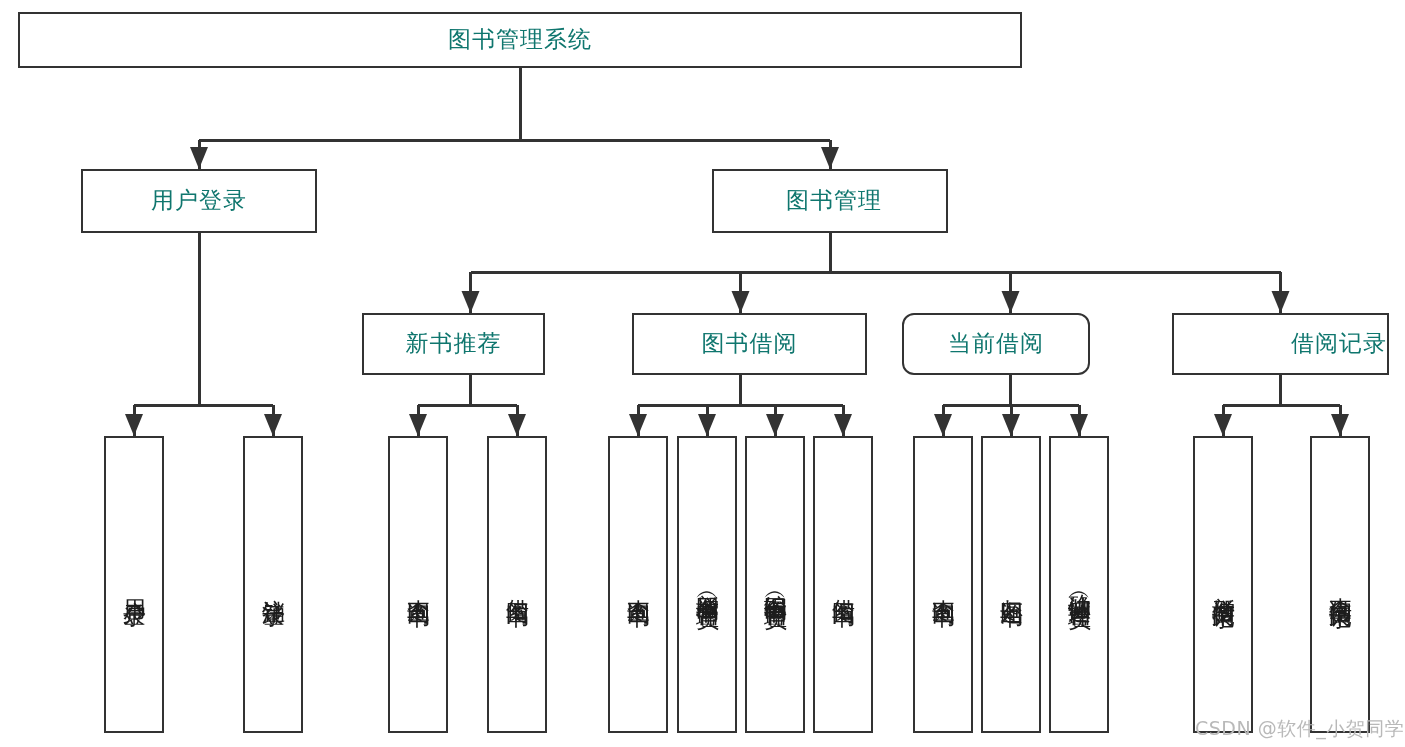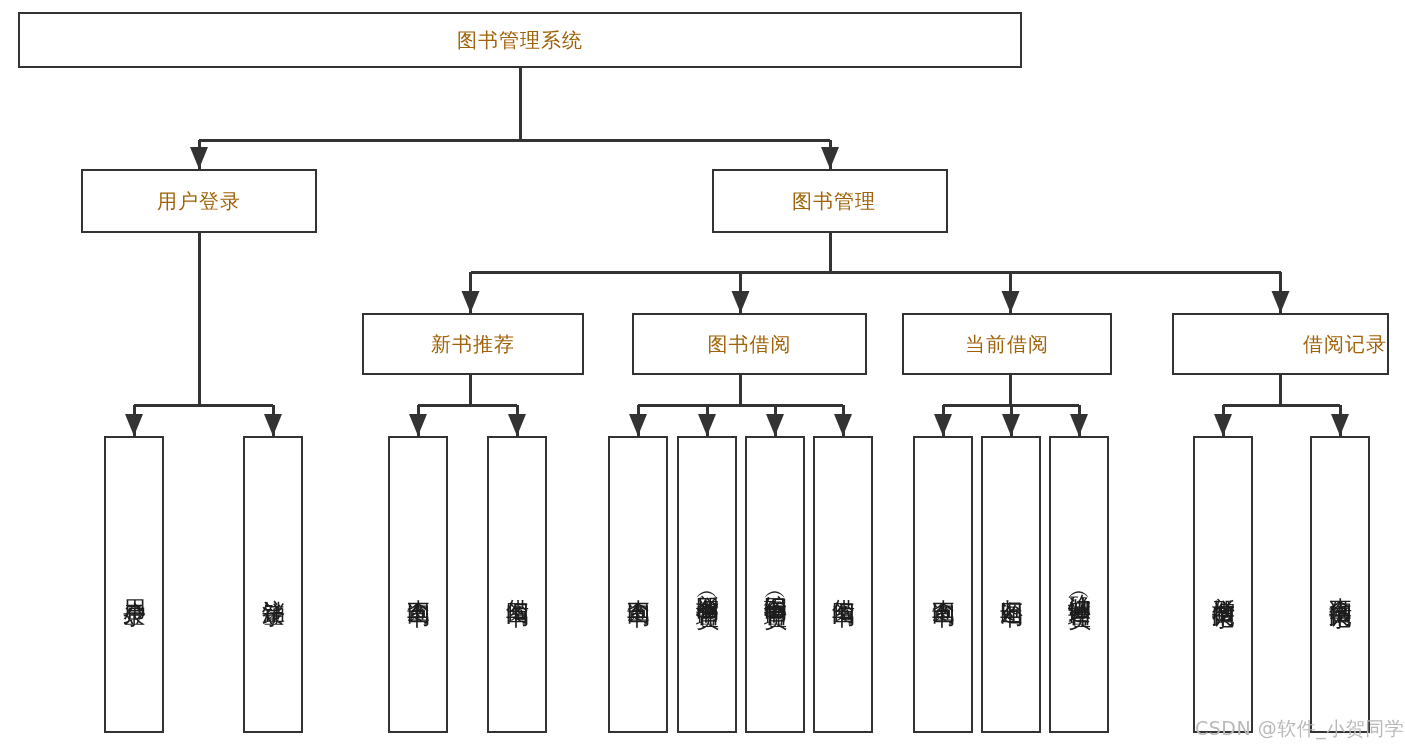--- a/index.html
+++ b/index.html
@@ -24,22 +24,22 @@
   .node-box {
     position: absolute;
     box-sizing: border-box;
     background: #ffffff;
     border: 2px solid #333333;
     display: flex;
     align-items: center;
     justify-content: center;
   }
   .node-label-h {
-    font-size: 20px;
-    color: #a16207;
+    font-size: 23px;
+    color: #0f766e;
     letter-spacing: 1px;
     line-height: 1.1;
     white-space: nowrap;
     text-align: center;
   }
   .node-label-v {
     font-size: 23px;
     color: #1d1d1d;
     line-height: 1.12;
     writing-mode: vertical-rl;
@@ -125,27 +125,27 @@
   <div id="node-layer">
       <div class="node-box" style="left: 18px; top: 12px; width: 1004px; height: 56px;">
         <div class="node-label-h">图书管理系统</div>
       </div>
       <div class="node-box" style="left: 81px; top: 169px; width: 236px; height: 64px;">
         <div class="node-label-h">用户登录</div>
       </div>
       <div class="node-box" style="left: 712px; top: 169px; width: 236px; height: 64px; padding-left: 8px;">
         <div class="node-label-h">图书管理</div>
       </div>
-      <div class="node-box" style="left: 362px; top: 313px; width: 222px; height: 62px;">
+      <div class="node-box" style="left: 362px; top: 313px; width: 183px; height: 62px;">
         <div class="node-label-h">新书推荐</div>
       </div>
       <div class="node-box" style="left: 632px; top: 313px; width: 235px; height: 62px;">
         <div class="node-label-h">图书借阅</div>
       </div>
-      <div class="node-box" style="left: 902px; top: 313px; width: 210px; height: 62px;">
+      <div class="node-box" style="left: 902px; top: 313px; width: 188px; height: 62px; border-radius: 12px;">
         <div class="node-label-h">当前借阅</div>
       </div>
       <div class="node-box" style="left: 1172px; top: 313px; width: 217px; height: 62px; justify-content: flex-end;">
         <div class="node-label-h">借阅记录</div>
       </div>
       <div class="node-box" style="left: 104px; top: 436px; width: 60px; height: 297px;">
         <div class="node-label-v">用户登录</div>
       </div>
       <div class="node-box" style="left: 243px; top: 436px; width: 60px; height: 297px;">
         <div class="node-label-v">注销登录</div>

